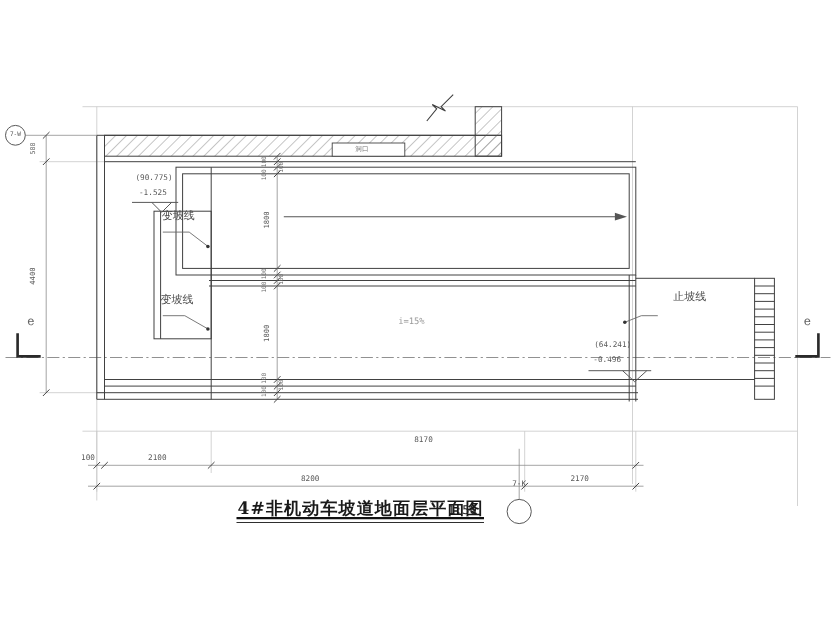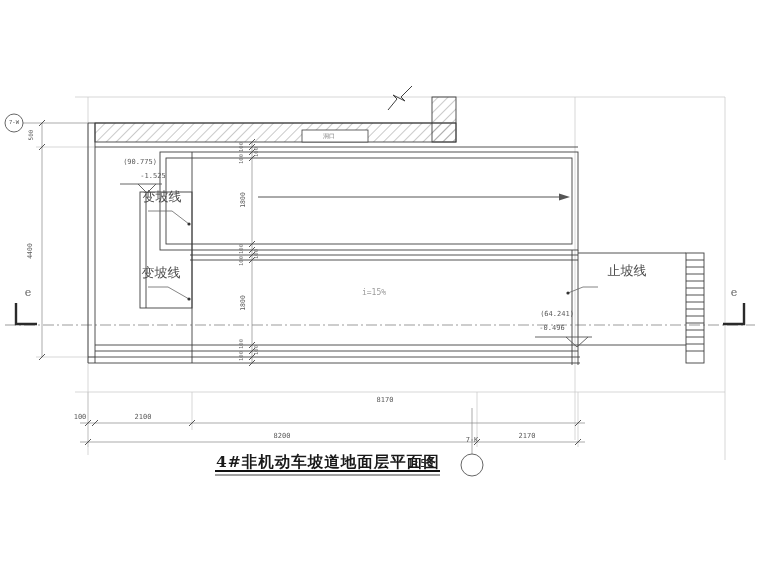--- a/index.html
+++ b/index.html
@@ -3,21 +3,21 @@
 <meta charset="utf-8">
 <style>
   html,body{margin:0;padding:0;background:#fff;}
   .stage{position:relative;width:760px;height:508px;background:#ffffff;overflow:hidden;
          font-family:"DejaVu Sans Mono","Liberation Mono",monospace;}
   .stage svg{position:absolute;left:0;top:0;}
   .lbl{position:absolute;transform:translate(-50%,-50%);white-space:nowrap;
        color:#5a5a5a;font-size:7px;line-height:1;}
   .rot{transform:translate(-50%,-50%) rotate(-90deg);}
   .sm{font-size:5.5px;color:#6a6a6a;}
-  .cn{font-size:13px;color:#4a4a4a;font-family:Liberation Mono, monospace;}
+  .cn{font-size:10px;color:#4a4a4a;font-family:Liberation Sans, sans-serif;}
   .tiny{font-size:6px;color:#777;font-family:"DejaVu Sans",sans-serif;}
   .gray{color:#9a9a9a;}
   .emark{font-size:11px;font-family:"DejaVu Serif","Liberation Serif",serif;color:#666;}
   .bub{font-size:5.5px;color:#555;letter-spacing:0;}
   .bub2{font-size:7px;color:#555;}
   .title{position:absolute;left:216px;top:452px;font-size:15.5px;font-weight:700;
          font-family:"DejaVu Serif","Liberation Serif",serif;color:#1a1a1a;letter-spacing:1px;}
   .scale{position:absolute;left:407px;top:457px;font-size:11px;color:#222;}
 </style>
 </head>
@@ -120,21 +120,21 @@
     <path d="M215 471 H440" stroke="#111" stroke-width="2.2" fill="none"></path>
     <path d="M215 475 H440" stroke="#111" stroke-width="0.8" fill="none"></path>
   </g>
 </svg>
 
 <div class="lbl bub" style="left:14px;top:123px">7-W</div>
 <div class="lbl rot" style="left:31px;top:135px;font-size:6px">500</div>
 <div class="lbl rot" style="left:30px;top:251px;font-size:6.5px">4400</div>
 
 <div class="lbl" style="left:140px;top:162px">(90.775)</div>
-<div class="lbl" style="left:153px;top:176px">-1.525</div>
+<div class="lbl" style="left:139px;top:176px">-1.525</div>
 
 <div class="lbl cn" style="left:162px;top:197px">变坡线</div>
 <div class="lbl cn" style="left:161px;top:273px">变坡线</div>
 <div class="lbl cn" style="left:627px;top:271px">止坡线</div>
 <div class="lbl gray" style="left:374px;top:293px;font-size:8px">i=15%</div>
 <div class="lbl tiny" style="left:329px;top:136px">洞口</div>
 
 <div class="lbl rot sm" style="left:242px;top:147px">100</div>
 <div class="lbl rot sm" style="left:242px;top:159px">100</div>
 <div class="lbl rot sm" style="left:257px;top:152px">100</div>

